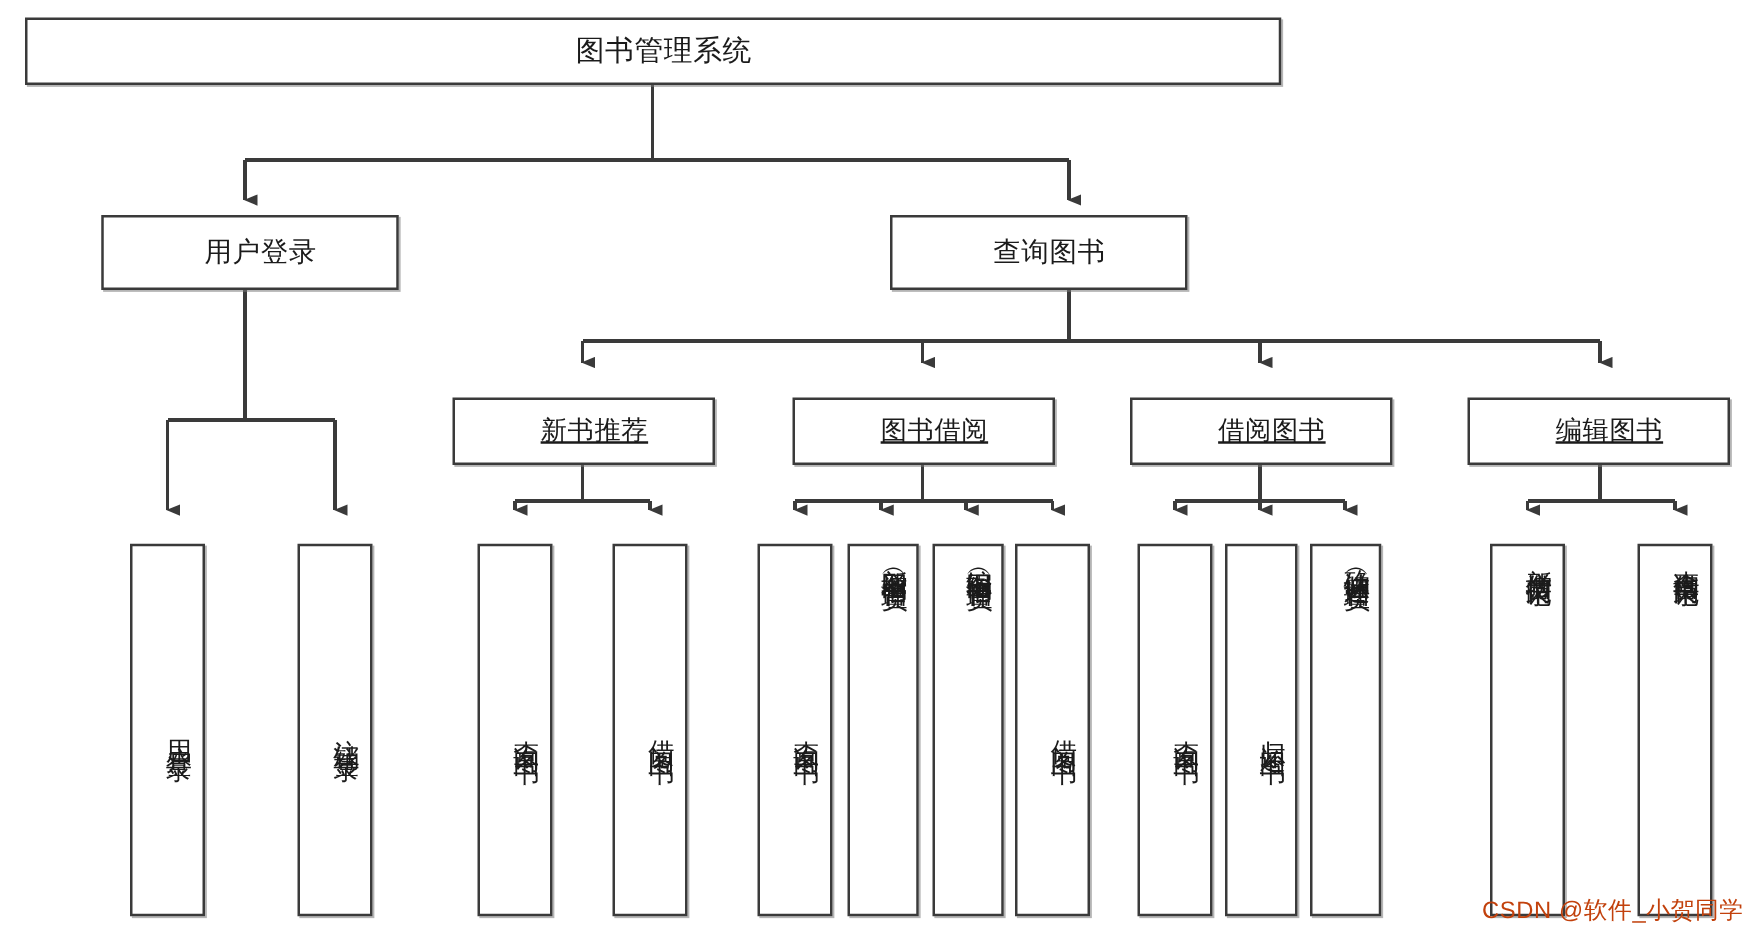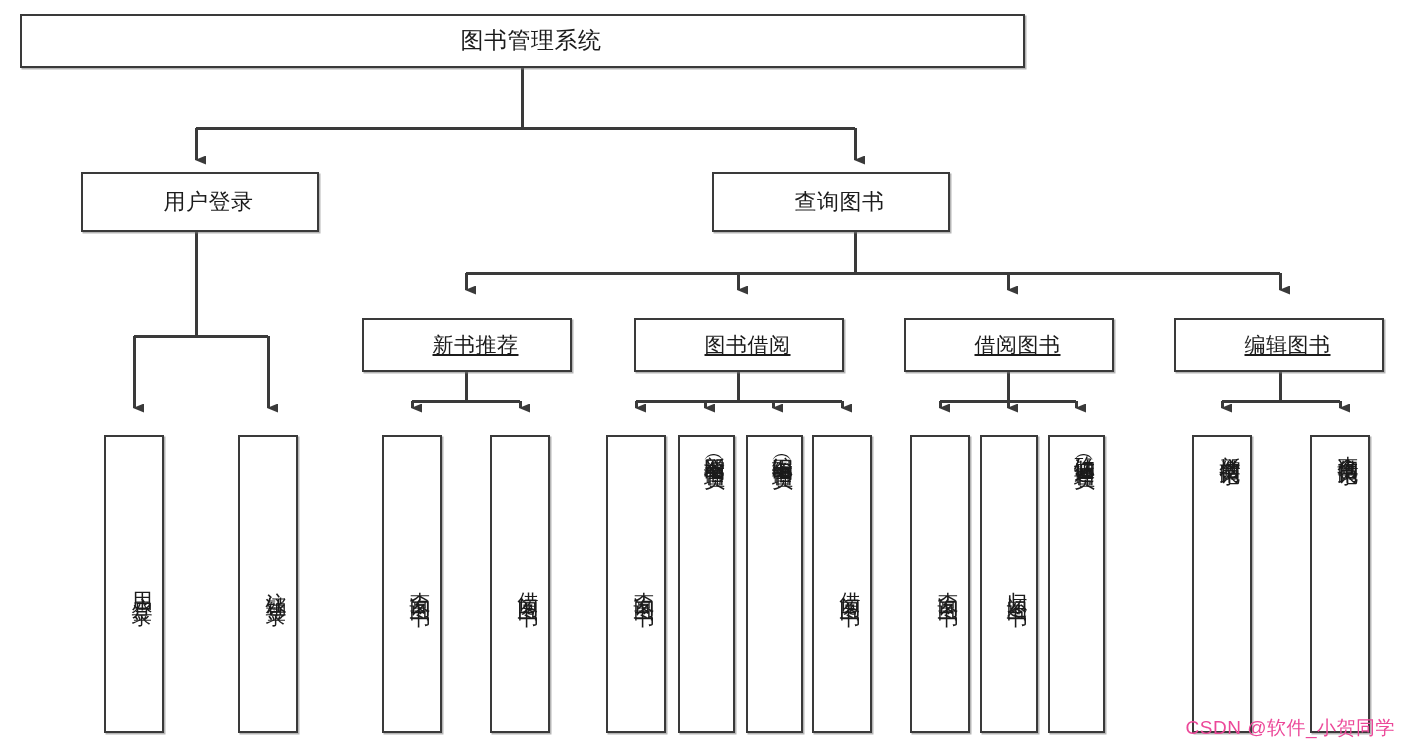--- a/index.html
+++ b/index.html
@@ -59,21 +59,21 @@
     letter-spacing: 5px;
     line-height: 1;
     padding-top: 2px;
   }
   .node-box.tall-fit .node-label { letter-spacing: 2px; }
   .watermark {
     position: absolute;
     right: 10px;
     bottom: 6px;
     font-size: 19px;
-    color: #ec4899;
+    color: #c2410c;
     letter-spacing: 0.5px;
     user-select: none;
     white-space: nowrap;
   }
 </style>
 </head>
 <body>
 
 <div id="diagram-root">
 

